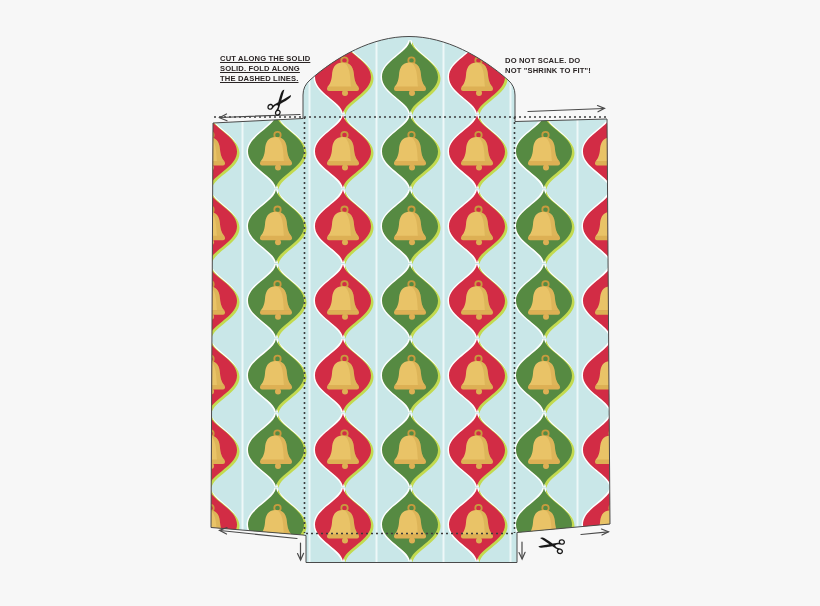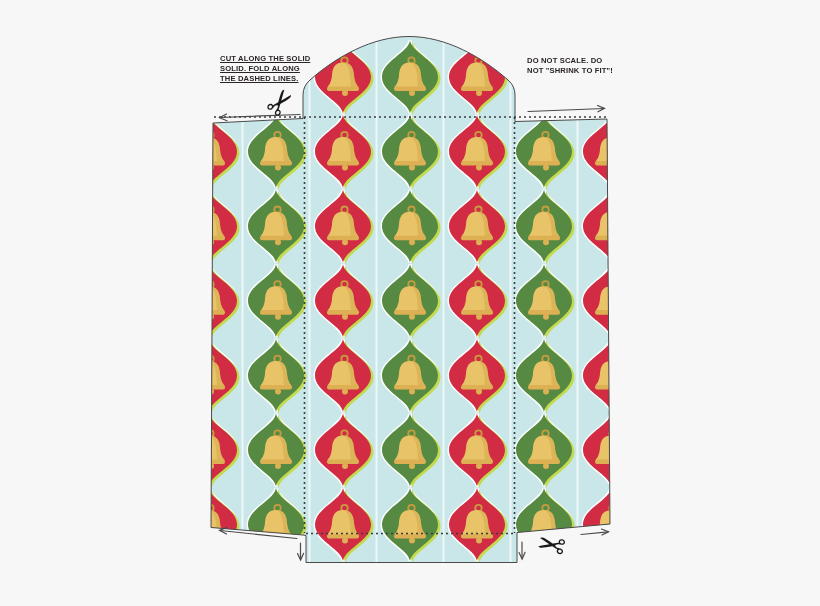--- a/index.html
+++ b/index.html
@@ -14,21 +14,21 @@
   .note{
     position:absolute;
     font-weight:bold;
     font-size:7.6px;
     line-height:10px;
     letter-spacing:.15px;
     color:#2a2424;
     white-space:nowrap;
   }
   .note-cut{left:220px;top:54px;text-decoration:underline;}
-  .note-scale{left:527px;top:56px;}
+  .note-scale{left:505px;top:56px;}
   .scissors{
     position:absolute;
     color:#181818;
     font-family:"DejaVu Sans",sans-serif;
     font-size:34px;
     line-height:34px;
     width:36px;height:36px;
     text-align:center;
   }
   .scissors-top{left:263px;top:85px;transform:rotate(-52deg);}

